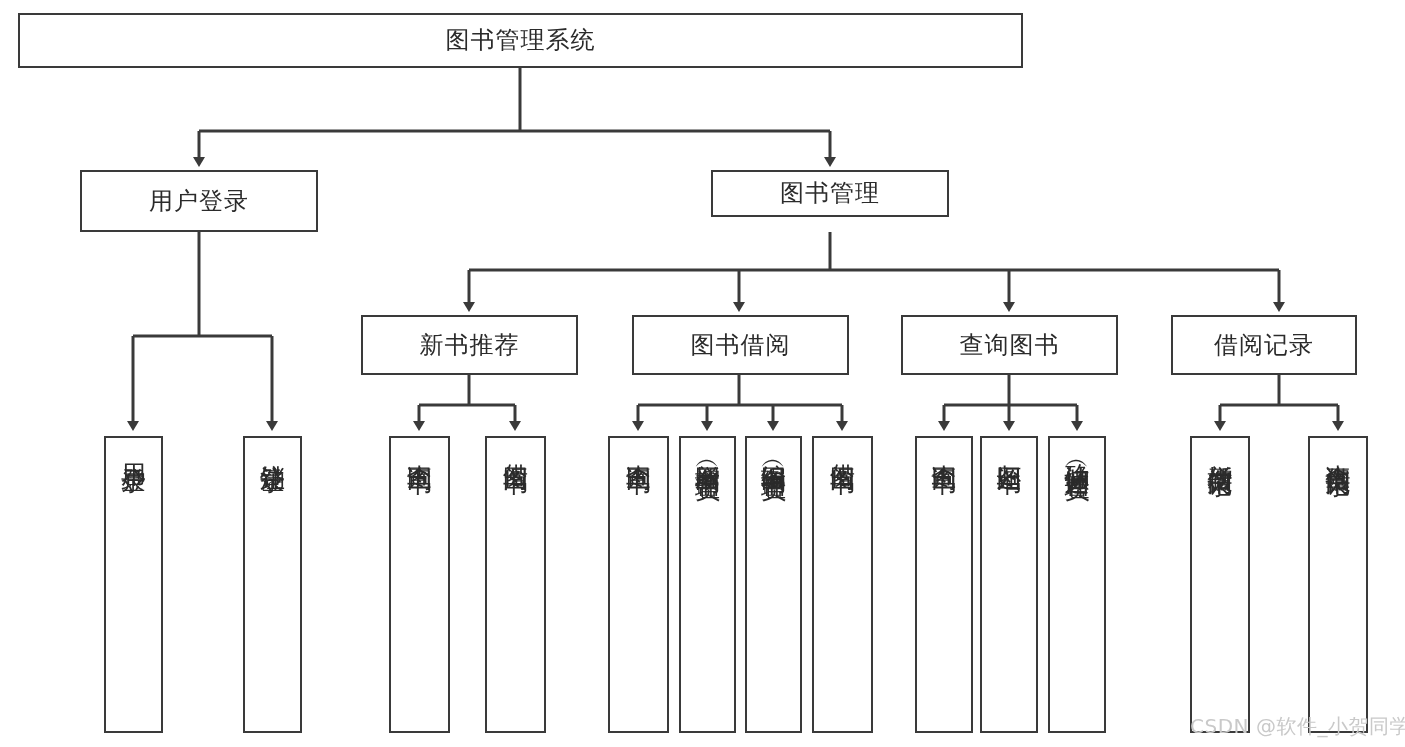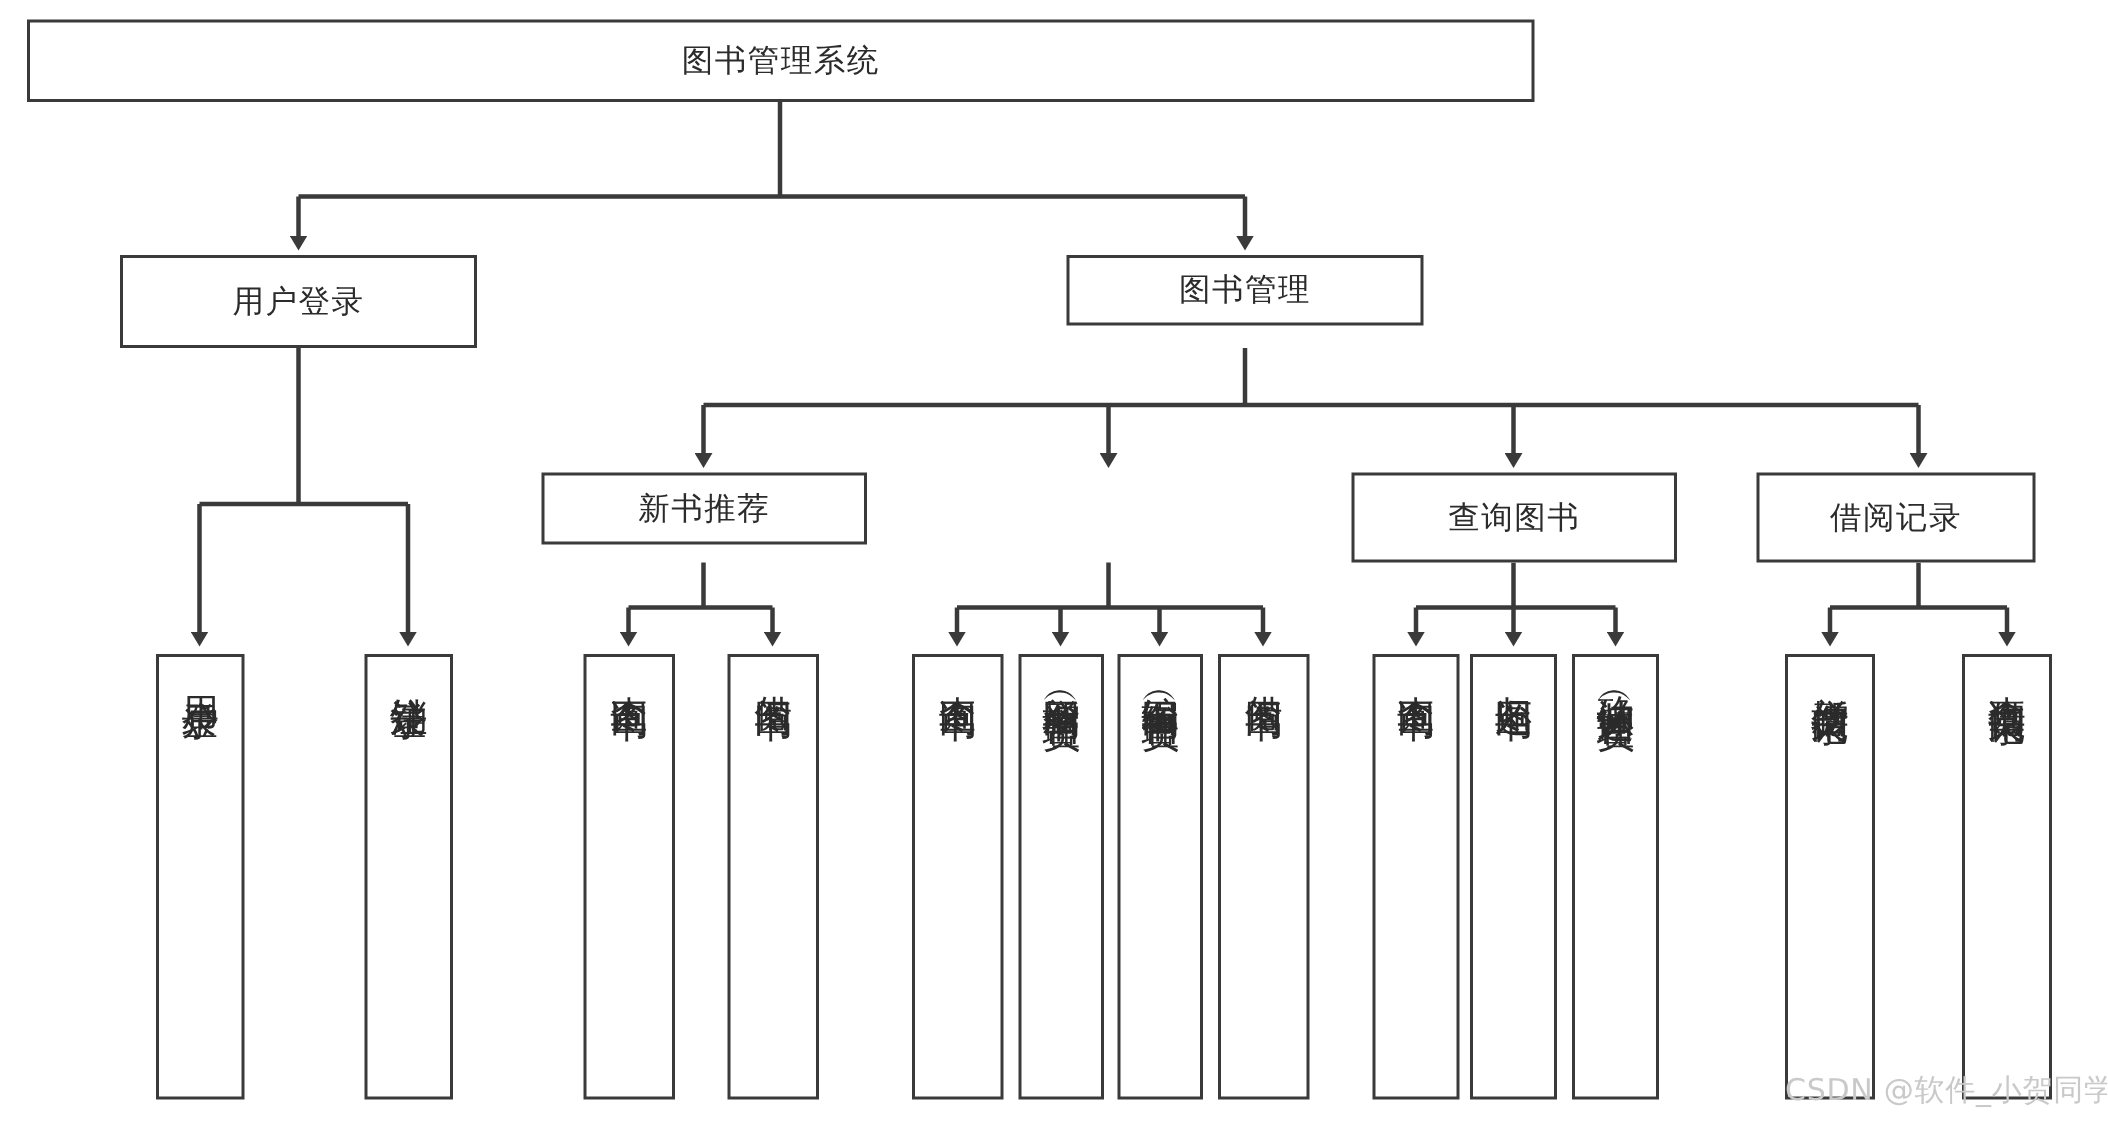--- a/index.html
+++ b/index.html
@@ -39,21 +39,21 @@
   }
   .node .label {
     display: block;
     text-align: center;
     line-height: 1.18;
     white-space: pre-line;
   }
   
   .node.h .label {
     writing-mode: horizontal-tb;
-    font-size: 21px;
+    font-size: 24px;
     letter-spacing: 1px;
   }
   
   .node.v {
     align-items: flex-start;
     justify-content: center;
     padding-top: 6px;
   }
   .node.v .label {
     writing-mode: vertical-rl;
@@ -136,24 +136,27 @@
   </div>
 
   <div class="node h" style="left:80px; top:170px; width:238px; height:62px;">
     <span class="label">用户登录</span>
   </div>
 
   <div class="node h" style="left:711px; top:170px; width:238px; height:47px;">
     <span class="label">图书管理</span>
   </div>
 
-  <div class="node h" style="left:361px; top:315px; width:217px; height:48px;font-family:Liberation Serif, serif;">
+  <div class="node h" style="left:361px; top:315px; width:217px; height:60px;">
     <span class="label">新书推荐</span>
   </div>
 
+  <div class="node h" style="left:632px; top:315px; width:217px; height:60px;">
+    <span class="label">图书借阅</span>
+  </div>
 
   <div class="node h" style="left:901px; top:315px; width:217px; height:60px;">
     <span class="label">查询图书</span>
   </div>
 
   <div class="node h" style="left:1171px; top:315px; width:186px; height:60px;">
     <span class="label">借阅记录</span>
   </div>
 
   <div class="node v" style="left:104px; top:436px; width:59px; height:297px;">

